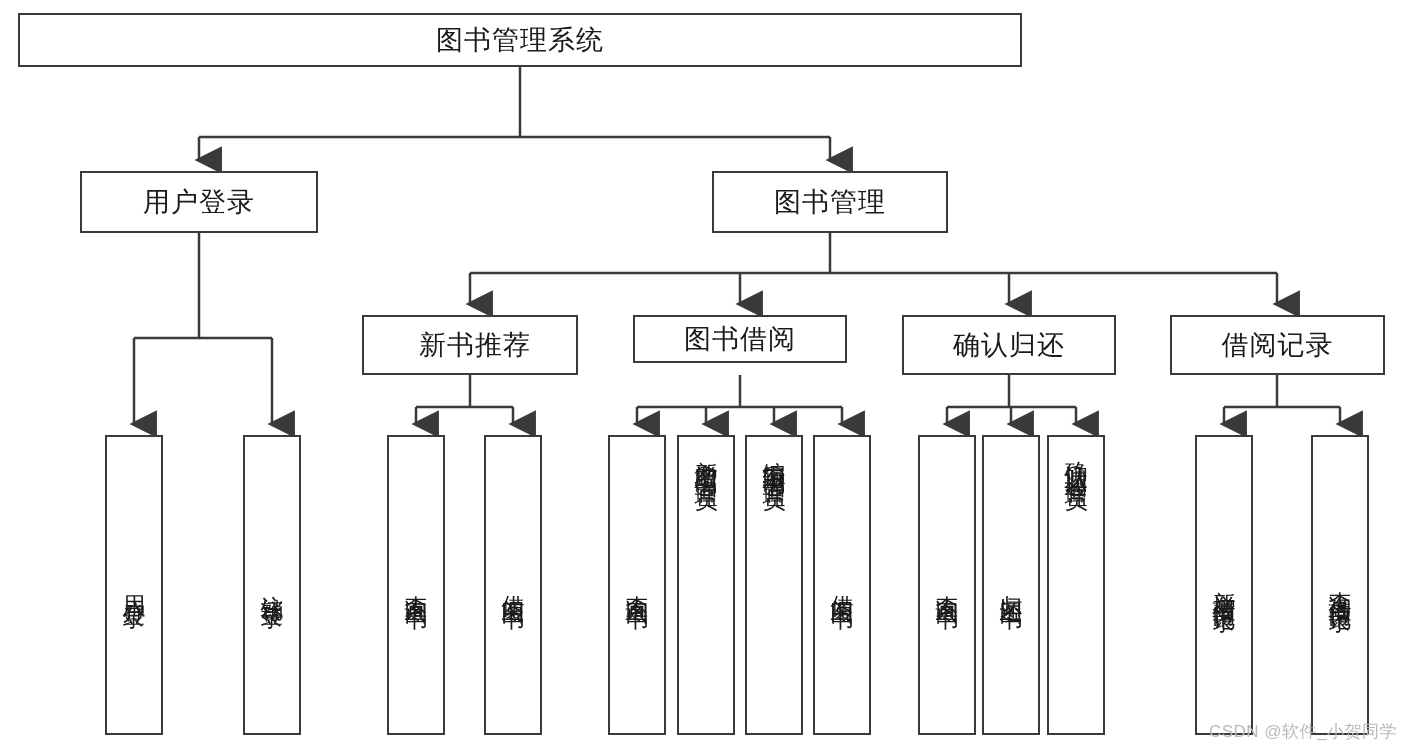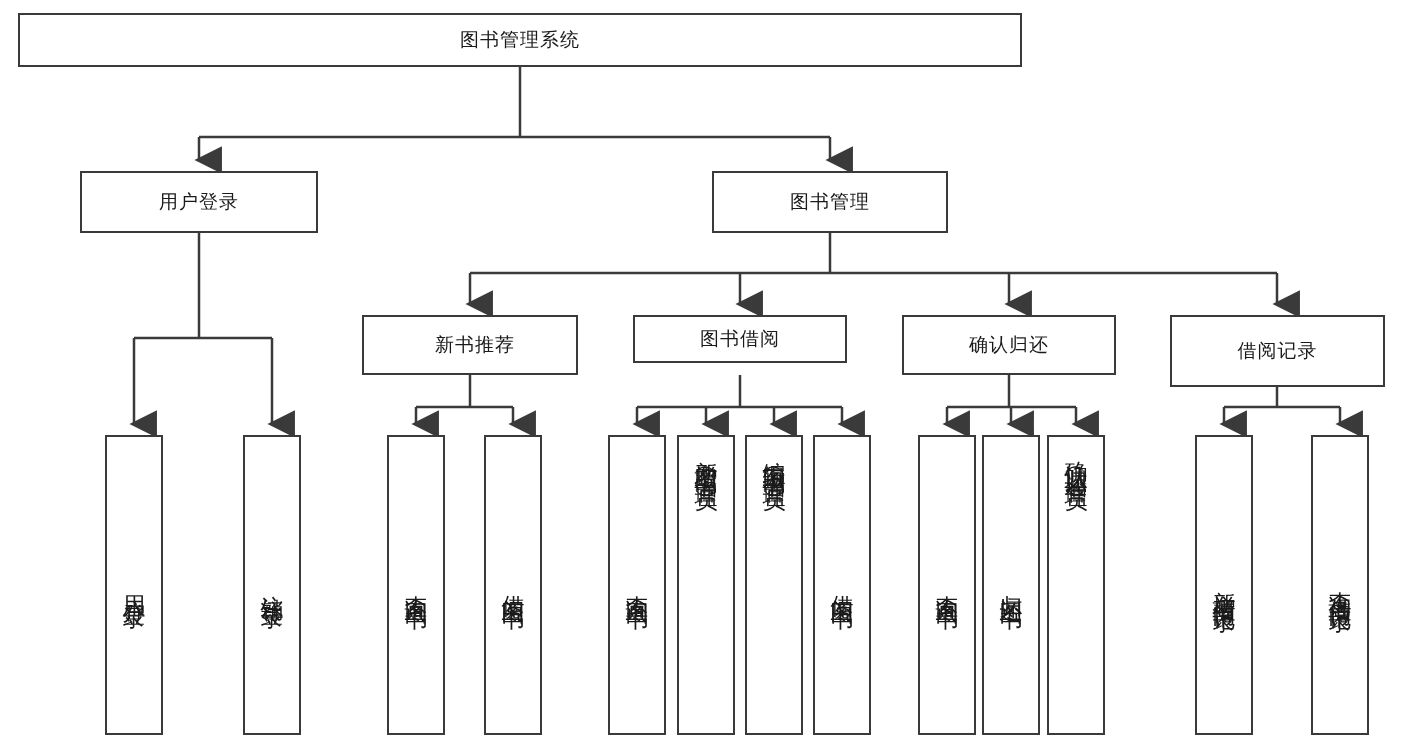--- a/index.html
+++ b/index.html
@@ -29,21 +29,21 @@
     position: absolute;
     box-sizing: border-box;
     border: 2.5px solid #3a3a3a;
     background: #ffffff;
     display: flex;
     align-items: center;
     justify-content: center;
     color: #1a1a1a;
   }
   .node.h {
-    font-size: 19px;
+    font-size: 27px;
     letter-spacing: 1px;
   }
   .node.v {
     writing-mode: vertical-rl;
     text-orientation: upright;
     font-size: 23px;
     letter-spacing: 4px;
     align-items: center;
     justify-content: center;
     padding-top: 6px;
@@ -124,34 +124,35 @@
   </svg>
 
   <div class="node h" style="left:18px; top:13px; width:1004px; height:54px;">图书管理系统</div>
 
   <div class="node h" style="left:80px; top:171px; width:238px; height:62px;">用户登录</div>
   <div class="node h" style="left:712px; top:171px; width:236px; height:62px;">图书管理</div>
 
   <div class="node h" style="left:362px; top:315px; width:216px; height:60px;padding-left:10px;">新书推荐</div>
   <div class="node h" style="left:633px; top:315px; width:214px; height:48px;">图书借阅</div>
   <div class="node h" style="left:902px; top:315px; width:214px; height:60px;">确认归还</div>
-  <div class="node h" style="left:1170px; top:315px; width:215px; height:72px;">借阅记录</div>
+  <div class="node h" style="left:1170px; top:315px; width:215px; height:60px;">借阅记录</div>
 
   <div class="node v" style="left:105px; top:435px; width:58px; height:300px;">用户登录</div>
   <div class="node v" style="left:243px; top:435px; width:58px; height:300px;">注销登录</div>
 
   <div class="node v" style="left:387px; top:435px; width:58px; height:300px;">查询图书</div>
   <div class="node v" style="left:484px; top:435px; width:58px; height:300px;">借阅图书</div>
 
   <div class="node v" style="left:608px; top:435px; width:58px; height:300px;">查询图书</div>
   <div class="node v toptext" style="left:677px; top:435px; width:58px; height:300px;">新增图书（管理员）</div>
   <div class="node v toptext" style="left:745px; top:435px; width:58px; height:300px;">编辑图书（管理员）</div>
   <div class="node v" style="left:813px; top:435px; width:58px; height:300px;">借阅图书</div>
 
   <div class="node v" style="left:918px; top:435px; width:58px; height:300px;">查询图书</div>
   <div class="node v" style="left:982px; top:435px; width:58px; height:300px;">归还图书</div>
   <div class="node v toptext" style="left:1047px; top:435px; width:58px; height:300px;">确认归还（管理员）</div>
 
   <div class="node v" style="left:1195px; top:435px; width:58px; height:300px;">新增借阅记录</div>
   <div class="node v" style="left:1311px; top:435px; width:58px; height:300px;">查询借阅记录</div>
 
+  <div class="watermark">CSDN @软件_小贺同学</div>
 
 </div>
 
 </body></html>

